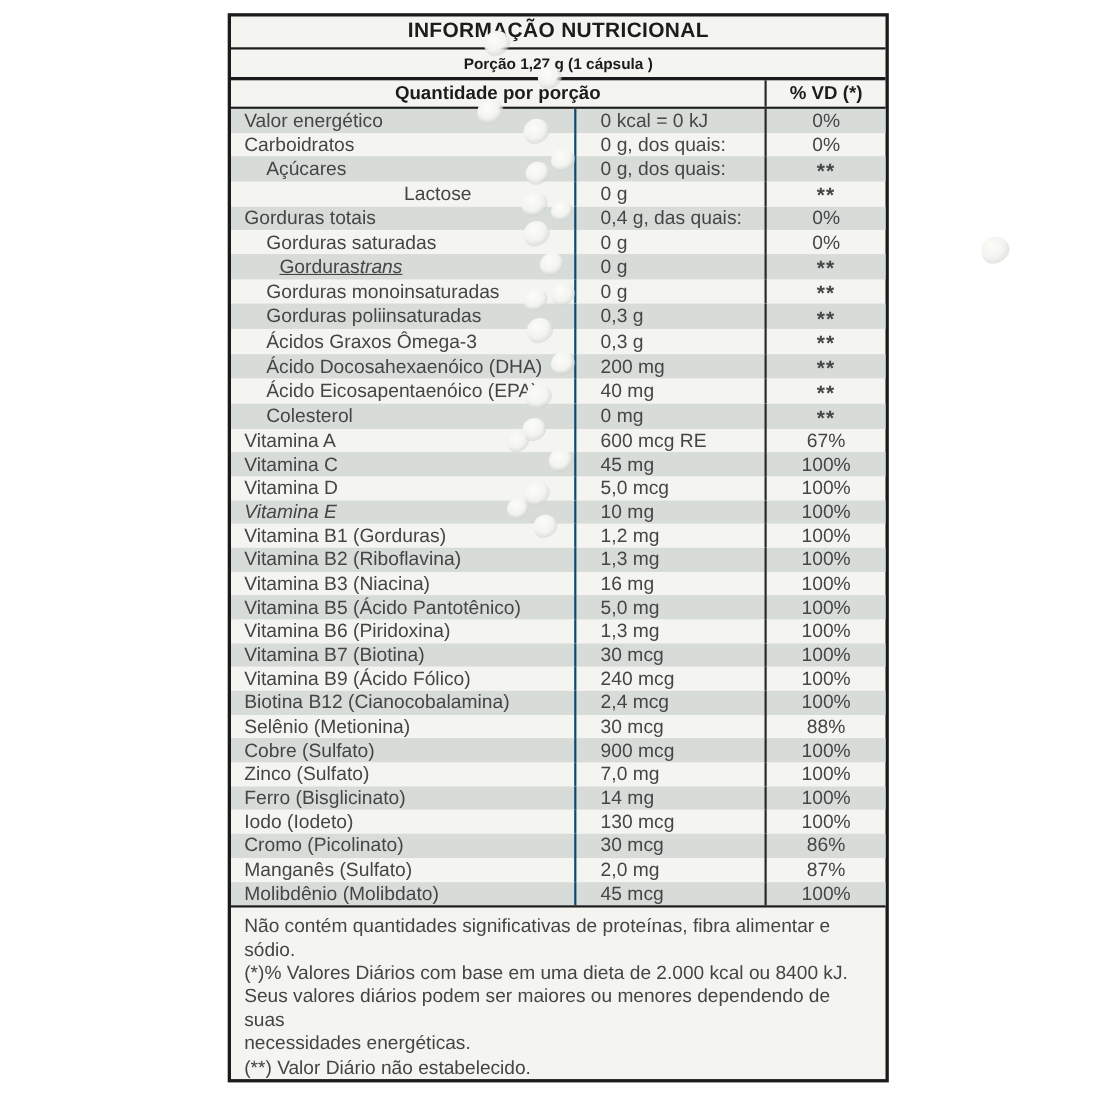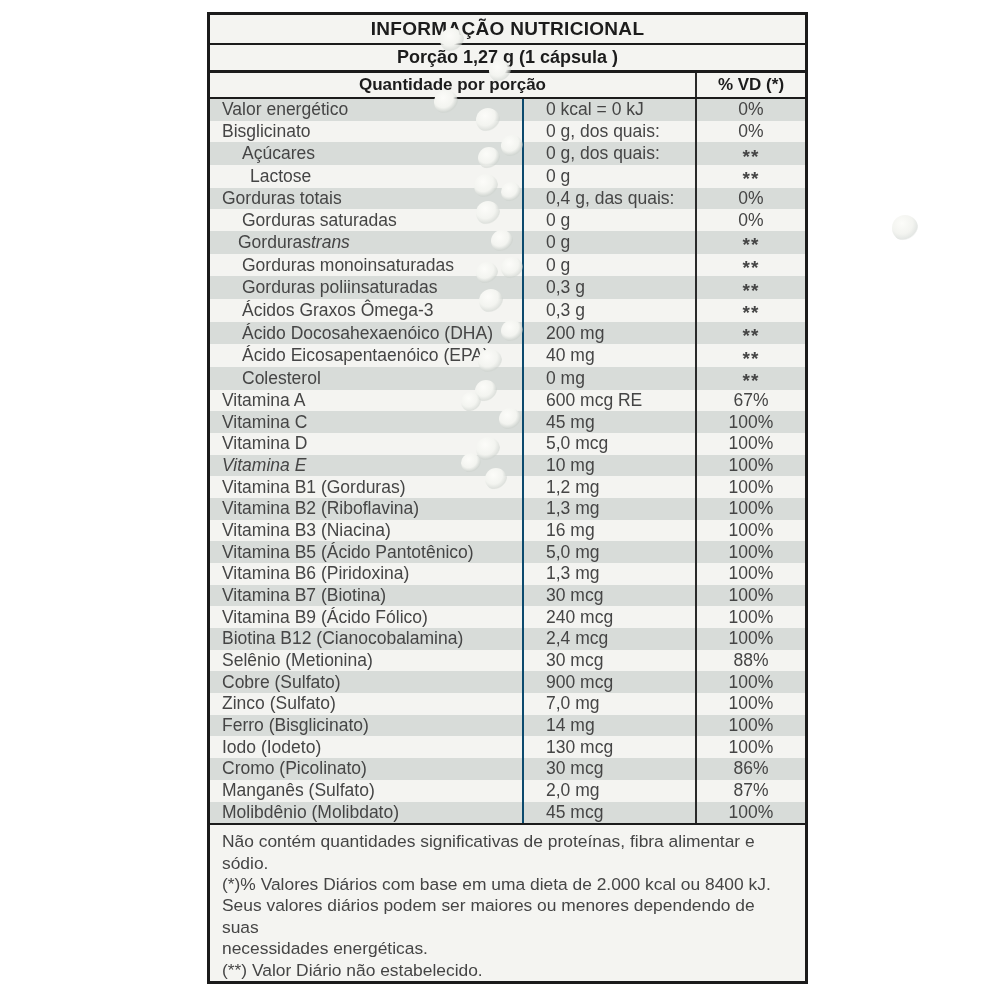--- a/index.html
+++ b/index.html
@@ -23,21 +23,21 @@
     color:var(--text);
   }
 
   .title-row{
     height:30px; flex:0 0 30px; display:flex; align-items:center; justify-content:center;
     font-size:19px; font-weight:bold; color:var(--header-text); letter-spacing:.3px;
     border-bottom:2px solid var(--border-ink);
   }
   .serving-row{
     height:28px; flex:0 0 28px; display:flex; align-items:center; justify-content:center;
-    font-size:18px; font-weight:bold; color:var(--header-text);
+    font-size:14px; font-weight:bold; color:var(--header-text);
     border-bottom:3px solid var(--border-ink);
   }
   .cols-header{
     height:26px; flex:0 0 26px; display:flex; align-items:stretch;
     border-bottom:2px solid var(--border-ink);
     font-size:17px; font-weight:bold; color:var(--header-text);text-align:right;
   }
   .ch-left{flex:1; display:flex; align-items:center; justify-content:center;}
   .ch-right{width:110px; flex:0 0 110px; border-left:2px solid #2a2a2a; display:flex; align-items:center; justify-content:center;}
 
@@ -85,40 +85,40 @@
             <span class="nm">Valor energético</span>
             <span class="nm-it"></span>
           </div>
     <div class="cell qty">0 kcal = 0 kJ</div>
     <div class="cell vd">
             <span>0%</span>
           </div>
   </div>
         <div class="row">
     <div class="cell name" style="padding-left: 12px;">
-            <span class="nm">Bisglicinato</span>
+            <span class="nm">Carboidratos</span>
             <span class="nm-it"></span>
           </div>
     <div class="cell qty">0 g, dos quais:</div>
     <div class="cell vd">
             <span>0%</span>
           </div>
   </div>
         <div class="row stripe">
     <div class="cell name" style="padding-left: 32px;">
             <span class="nm">Açúcares</span>
             <span class="nm-it"></span>
           </div>
     <div class="cell qty">0 g, dos quais:</div>
     <div class="cell vd stars">
             <span>**</span>
           </div>
   </div>
         <div class="row">
-    <div class="cell name" style="padding-left: 40px;">
+    <div class="cell name" style="padding-left: 64px; justify-content: center;">
             <span class="nm">Lactose</span>
             <span class="nm-it"></span>
           </div>
     <div class="cell qty">0 g</div>
     <div class="cell vd stars">
             <span>**</span>
           </div>
   </div>
         <div class="row stripe">
     <div class="cell name" style="padding-left: 12px;">
@@ -134,21 +134,21 @@
     <div class="cell name" style="padding-left: 32px;">
             <span class="nm">Gorduras saturadas</span>
             <span class="nm-it"></span>
           </div>
     <div class="cell qty">0 g</div>
     <div class="cell vd">
             <span>0%</span>
           </div>
   </div>
         <div class="row stripe">
-    <div class="cell name" style="padding-left: 28px;">
+    <div class="cell name" style="padding-left: 44px; text-decoration: underline;">
             <span class="nm">Gorduras </span>
             <span class="nm-it">trans</span>
           </div>
     <div class="cell qty">0 g</div>
     <div class="cell vd stars">
             <span>**</span>
           </div>
   </div>
         <div class="row">
     <div class="cell name" style="padding-left: 32px;">

